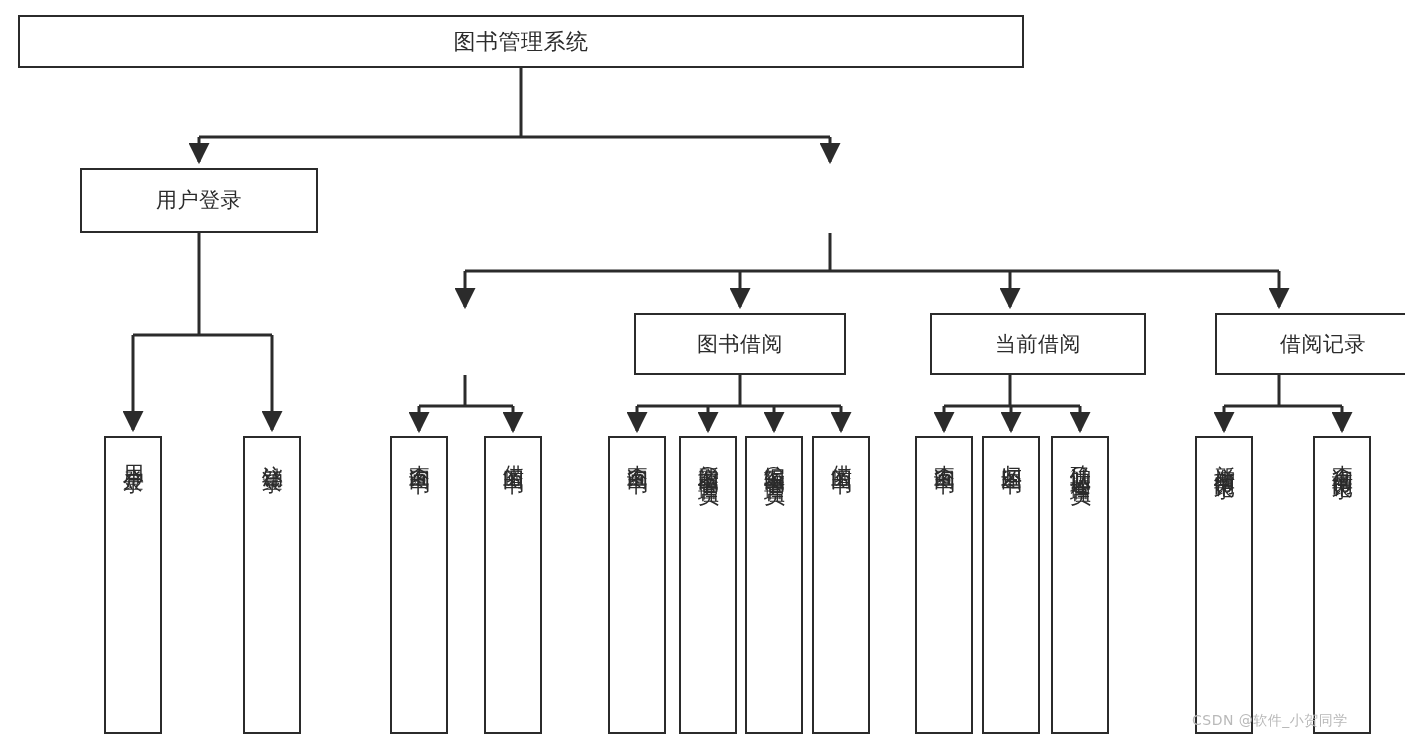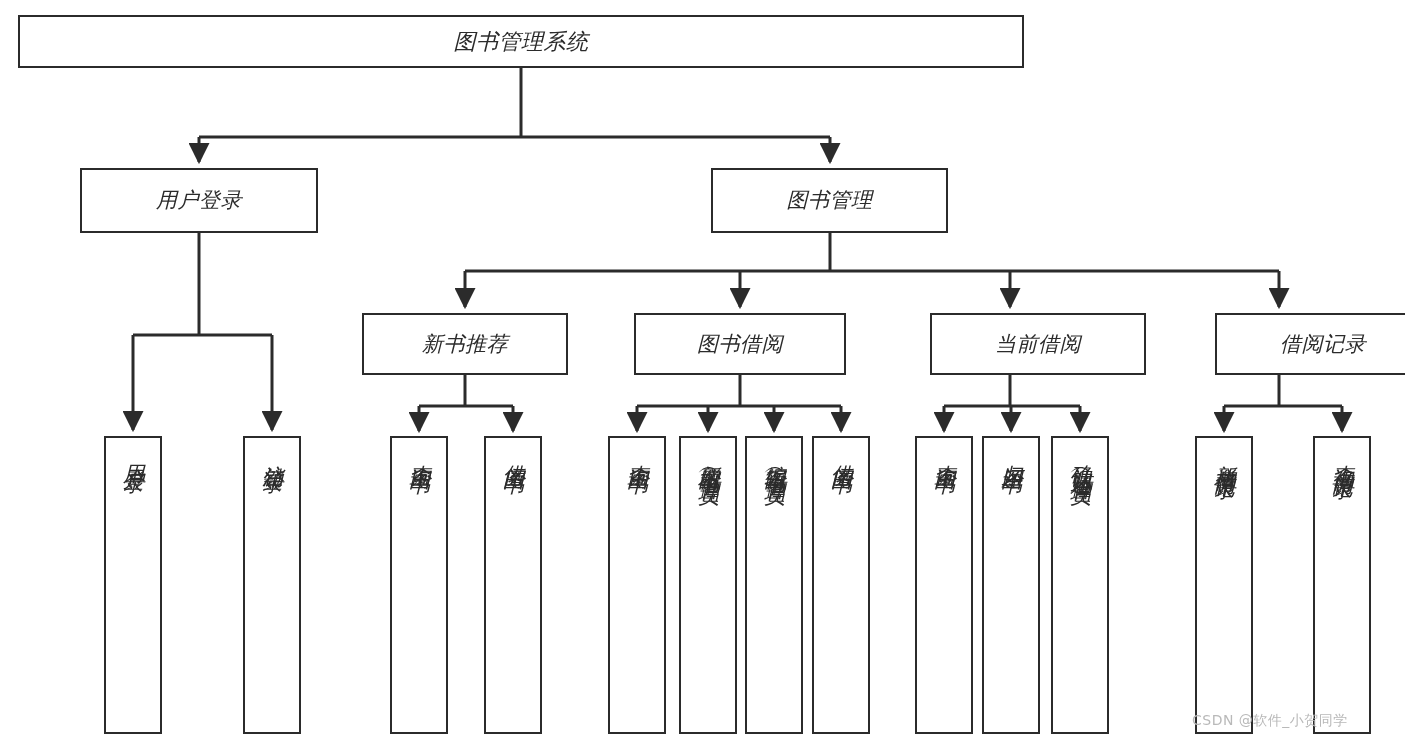--- a/index.html
+++ b/index.html
@@ -37,21 +37,20 @@
     display: flex;
     align-items: center;
     justify-content: center;
   }
   .node .label {
     color: #2b2b2b;
     font-size: 21px;
     line-height: 1.15;
     letter-spacing: 0.5px;
     white-space: nowrap;
-    font-style: italic;
   }
   
   .node.horiz .label {
     writing-mode: horizontal-tb;
   }
   
   .node.root .label {
     font-size: 22px;
   }
   
@@ -137,27 +136,21 @@
   </svg>
 
   <div class="node horiz root" style="left:18px; top:15px; width:1006px; height:53px;">
     <span class="label">图书管理系统</span>
   </div>
 
   <div class="node horiz" style="left:80px; top:168px; width:238px; height:65px;">
     <span class="label">用户登录</span>
   </div>
 
-  <div class="node horiz" style="left:711px; top:168px; width:237px; height:65px;">
-    <span class="label">图书管理</span>
-  </div>
-
-  <div class="node horiz" style="left:362px; top:313px; width:206px; height:62px;">
-    <span class="label">新书推荐</span>
-  </div>
+
 
   <div class="node horiz" style="left:634px; top:313px; width:212px; height:62px;">
     <span class="label">图书借阅</span>
   </div>
 
   <div class="node horiz" style="left:930px; top:313px; width:216px; height:62px;">
     <span class="label">当前借阅</span>
   </div>
 
   <div class="node horiz" style="left:1171px; top:313px; width:216px; height:62px;margin-left:44px;">

